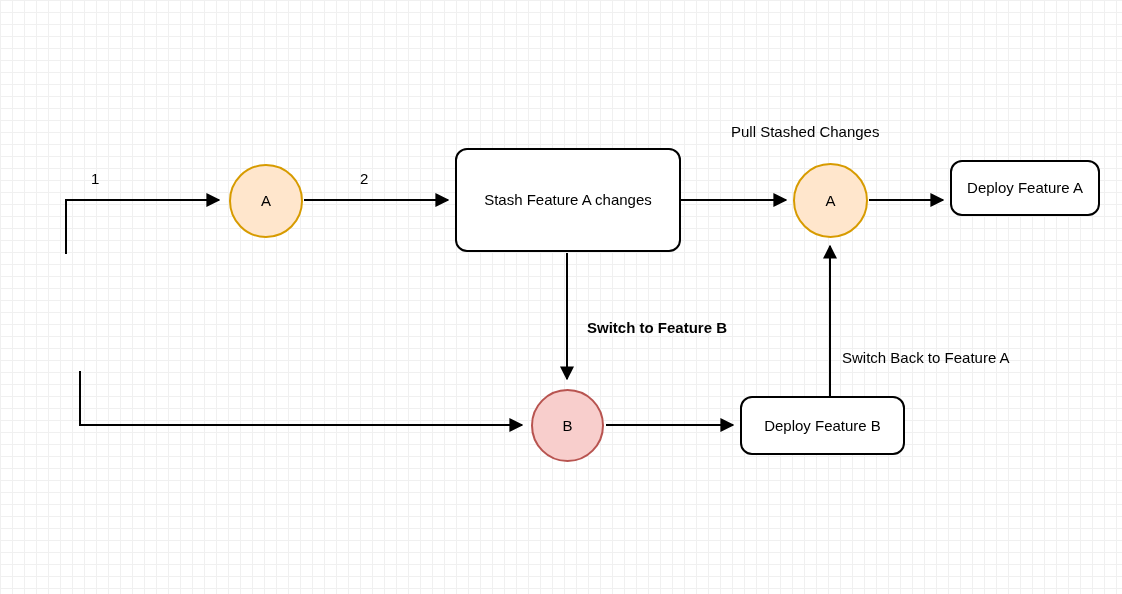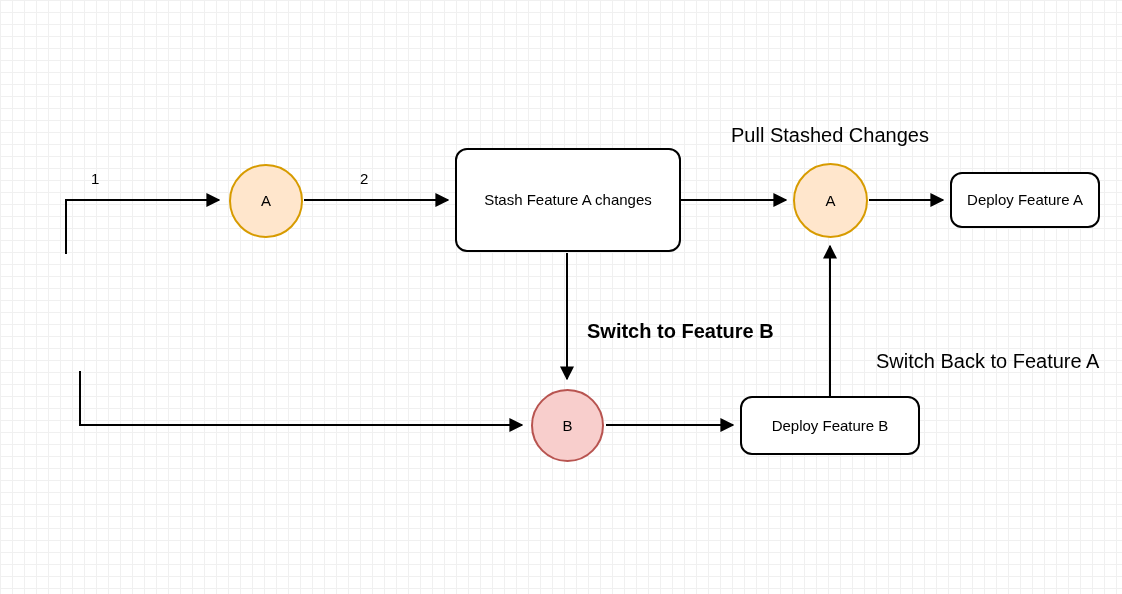--- a/index.html
+++ b/index.html
@@ -50,21 +50,21 @@
     border-style: solid;
   }
   .rbox {
     border-radius: 12px;
     border: 2px solid #000000;
     background: #ffffff;
   }
   .edge-label {
     position: absolute;
     color: #000000;
-    font-size: 20px;
+    font-size: 15px;
     white-space: nowrap;
     background: transparent;
     line-height: 1.2;
   }
   .num-label {
     font-size: 15px;
   }
 </style>
 </head>
 <body>
@@ -119,36 +119,36 @@
 
   <div class="node rbox" style="left:455px; top:148px; width:226px; height:104px;">
     <span>Stash Feature A changes</span>
   </div>
 
   <div class="node circle" style="left:793px; top:163px; width:75px; height:75px;
               background:#ffe6cc; border-color:#d79b00;">
     <span>A</span>
   </div>
 
-  <div class="node rbox" style="left:950px; top:172px; width:150px; height:56px;text-align:right;">
+  <div class="node rbox" style="left:950px; top:160px; width:150px; height:56px;text-align:right;">
     <span>Deploy Feature A</span>
   </div>
 
   <div class="node circle" style="left:531px; top:389px; width:73px; height:73px;
               background:#f8cecc; border-color:#b85450;">
     <span>B</span>
   </div>
 
-  <div class="node rbox" style="left:740px; top:396px; width:180px; height:59px;">
+  <div class="node rbox" style="left:740px; top:396px; width:165px; height:59px;">
     <span>Deploy Feature B</span>
   </div>
 
   <div class="edge-label num-label" style="left:91px; top:170px;">1</div>
 
   <div class="edge-label num-label" style="left:360px; top:170px;">2</div>
 
   <div class="edge-label" style="left:731px; top:123px;">Pull Stashed Changes</div>
 
   <div class="edge-label" style="left:587px; top:319px;font-weight:bold;">Switch to Feature B</div>
 
-  <div class="edge-label" style="left:842px; top:349px;margin-left:34px;">Switch Back to Feature A</div>
+  <div class="edge-label" style="left:842px; top:349px;">Switch Back to Feature A</div>
 
 </div>
 
 </body></html>

